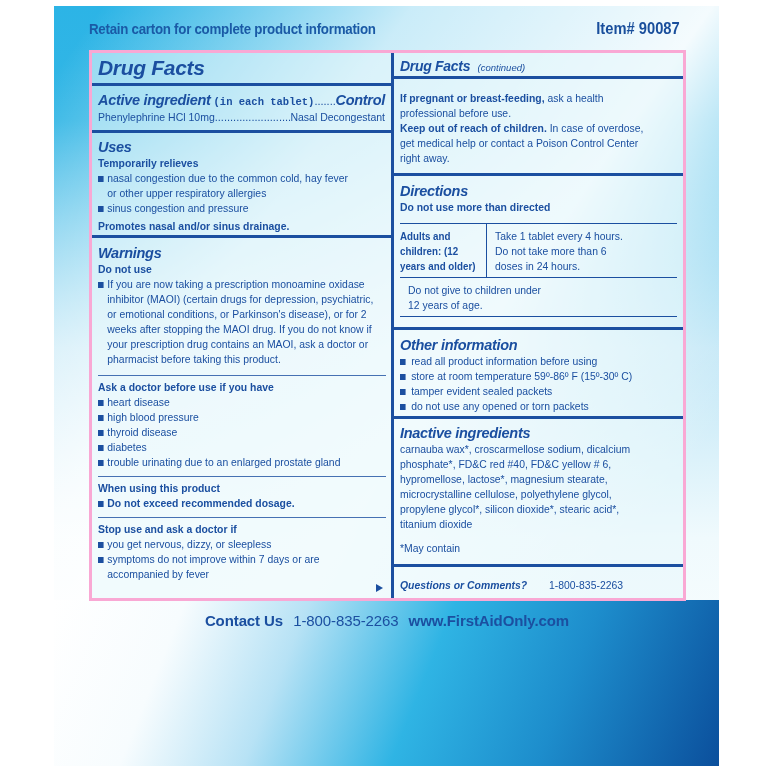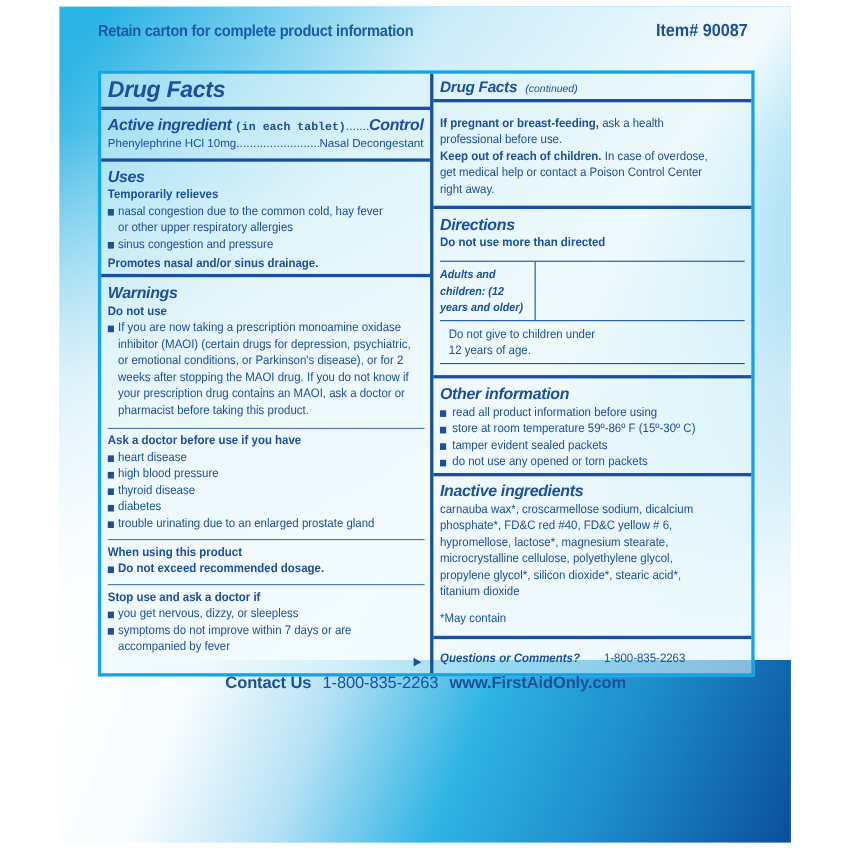--- a/index.html
+++ b/index.html
@@ -11,39 +11,39 @@
       linear-gradient(180deg, #2cb4e6 0%, #33b6e5 15%, #bfe6f6 45%, #f0fafd 70%, #ffffff 100%);
   }
   .carton-bottom {
     position:absolute; left:54px; top:600px; width:665px; height:166px;
     background: linear-gradient(112deg, #ffffff 0%, #f7fcfe 18%, #b7e2f5 35%, #2fb4e4 55%, #1d8dcc 75%, #0b4f9c 100%);
   }
   .top-bar { position:absolute; left:89px; top:21px; width:595px; height:22px; }
   .retain { position:absolute; left:0; top:0; color:#1a5aa6; font-weight:bold; font-size:14.5px; letter-spacing:-0.3px; transform:scaleX(0.92); transform-origin:left; white-space:nowrap; }
   .item { position:absolute; right:4px; top:-1px; color:#1a4f9c; font-weight:bold; font-size:16px; transform:scaleX(0.92); transform-origin:right; white-space:nowrap; }
   .panel {
-    position:absolute; left:89px; top:64px; width:591px; height:545px;
-    border:3px solid #0ea5e9; background:rgba(232,247,252,0.55);
+    position:absolute; left:89px; top:50px; width:591px; height:545px;
+    border:3px solid #f9a8d4; background:rgba(232,247,252,0.55);
   }
   .col-left { position:absolute; left:0; top:0; width:299px; height:545px; border-right:3px solid #1b4fa0; }
   .col-right { position:absolute; left:302px; top:0; width:289px; height:545px; }
   .sec { position:absolute; left:0; right:0; border-bottom:3px solid #1b4fa0; box-sizing:border-box; padding:0 6px; color:#1b4fa0; }
   .sec.last { border-bottom:none; }
   .h-big { font-size:21px; font-weight:bold; font-style:italic; color:#1b4fa0; letter-spacing:-0.3px; }
   .h-sec { font-size:14.5px; font-weight:bold; font-style:italic; color:#1b4fa0; letter-spacing:-0.3px; line-height:17px; }
   .sub { font-size:11.2px; font-weight:bold; color:#1b4fa0; line-height:15px; transform:scaleX(0.93); transform-origin:left; white-space:nowrap; }
   .txt { font-size:11.2px; color:#1b4fa0; line-height:15px; transform:scaleX(0.93); transform-origin:left; white-space:nowrap; }
   .bul { position:relative; padding-left:10px; }
   .bul::before { content:""; position:absolute; left:0; top:5px; width:6px; height:6px; background:#1b4fa0; }
   .rule { height:1px; background:#1b4fa0; margin:6px -1px 4px 0; opacity:0.8; }
   .row { display:flex; justify-content:space-between; align-items:baseline; }
   .dots { flex:1; overflow:hidden; white-space:nowrap; color:#1b4fa0; font-size:11px; }
   .dir-table { position:absolute; left:6px; right:6px; top:47px; border-top:1px solid #1b4fa0; }
   .dir-row { display:flex; border-bottom:1px solid #1b4fa0; }
-  .dir-row .c1 { width:84px; border-right:1px solid #1b4fa0; padding:5px 2px 3px 0;font-style:italic; }
+  .dir-row .c1 { width:84px; border-right:1px solid #1b4fa0; padding:5px 2px 3px 0; }
   .dir-row .c2 { flex:1; padding:5px 0 3px 8px; }
   .arrow { position:absolute; right:8px; bottom:6px; width:0; height:0; border-left:7px solid #1b4fa0; border-top:4px solid transparent; border-bottom:4px solid transparent; }
   .contact { position:absolute; left:0; width:774px; top:612px; text-align:center; color:#1b4fa0; font-weight:bold; font-size:15px; letter-spacing:-0.1px; white-space:nowrap; }
   .contact span { margin:0 3px; }
   .contact .phone { font-weight:normal; }
 </style>
 </head>
 <body>
 
 <div class="carton"></div>
@@ -132,20 +132,25 @@
     <div class="sec" style="top:123px;height:154px;padding-top:7px;">
       <div class="h-sec">Directions</div>
       <div class="sub">Do not use more than directed</div>
       <div class="dir-table">
         <div class="dir-row">
           <div class="c1">
             <div class="sub" style="font-size:10.5px;">Adults and</div>
             <div class="sub" style="font-size:10.5px;">children: (12</div>
             <div class="sub" style="font-size:10.5px;">years and older)</div>
           </div>
+          <div class="c2">
+            <div class="txt">Take 1 tablet every 4 hours.</div>
+            <div class="txt">Do not take more than 6</div>
+            <div class="txt">doses in 24 hours.</div>
+          </div>
         </div>
         <div class="dir-row">
           <div class="c2">
             <div class="txt">Do not give to children under</div>
             <div class="txt">12 years of age.</div>
           </div>
         </div>
       </div>
     </div>
 

